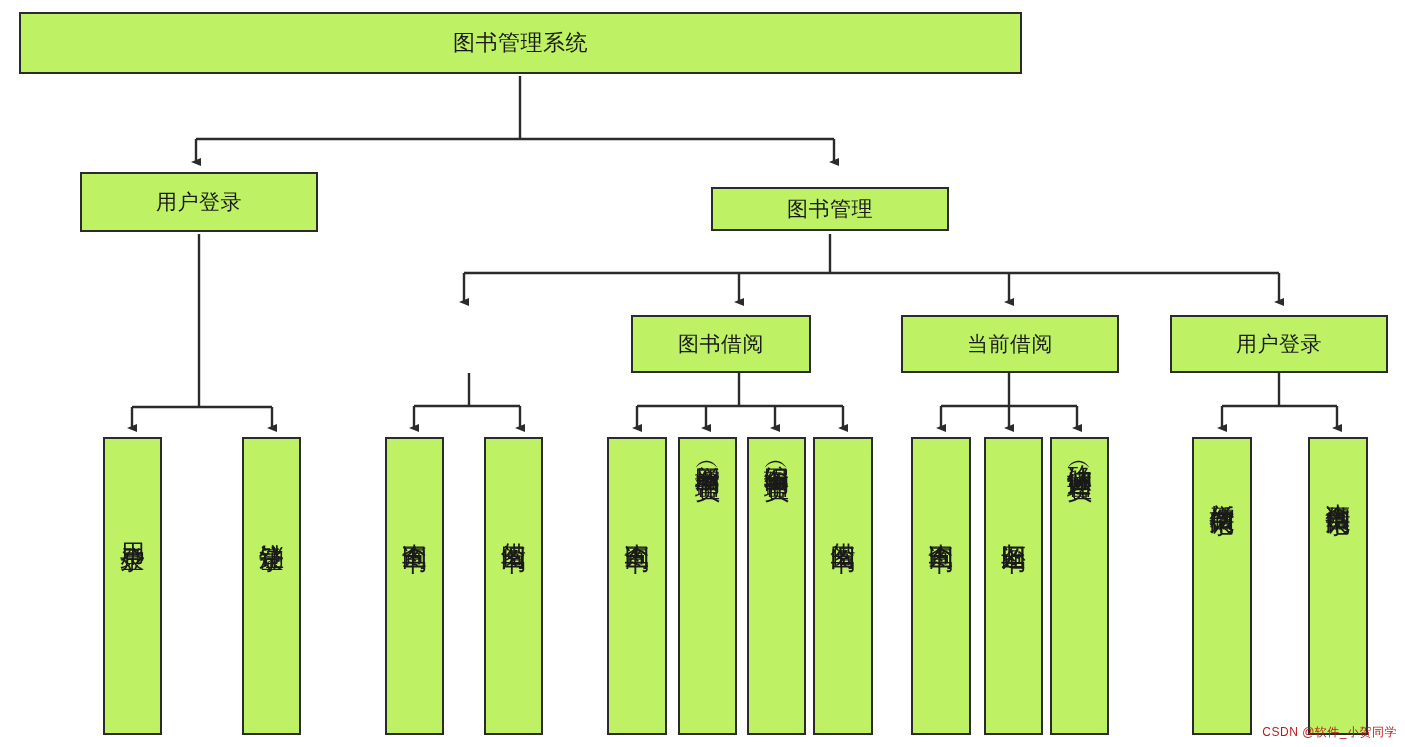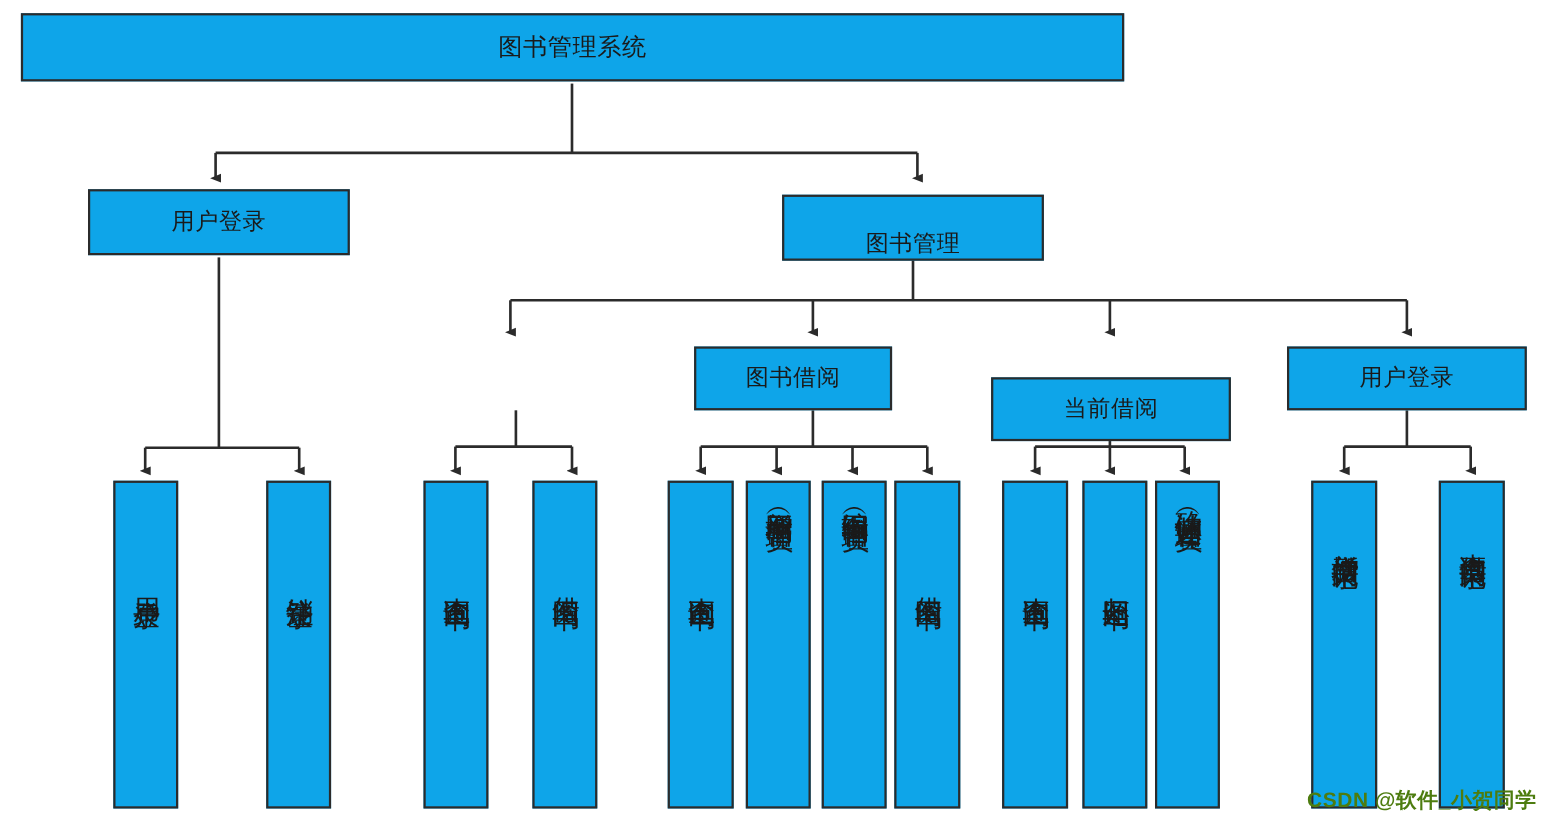--- a/index.html
+++ b/index.html
@@ -20,21 +20,21 @@
   }
   #edges {
     position: absolute;
     left: 0; top: 0;
     width: 1405px;
     height: 747px;
     pointer-events: none;
   }
   .node {
     position: absolute;
-    background: #0ea5e9;
+    background: #bef264;
     border: 2px solid #2b2b2b;
     display: flex;
     align-items: center;
     justify-content: center;
     color: #1a1a1a;
     z-index: 2;
   }
   .node .label {
     display: block;
     text-align: center;
@@ -58,27 +58,26 @@
     text-orientation: upright;
     font-size: 25px;
     line-height: 1.0;
     letter-spacing: 2px;
     white-space: nowrap;
   }
   .watermark {
     position: absolute;
     right: 8px;
     bottom: 6px;
-    font-size: 19px;
-    color: #4d7c0f;
+    font-size: 12px;
+    color: #b91c1c;
     z-index: 5;
     white-space: nowrap;
     letter-spacing: 0.5px;
     font-family: "Liberation Sans", "DejaVu Sans", sans-serif;
-    font-weight: bold;
   }
 </style>
 </head>
 <body>
 
 <div id="canvas">
 
   <svg id="edges" viewBox="0 0 1405 747" width="1405" height="747" xmlns="http://www.w3.org/2000/svg">
     <defs>
       <marker id="arrow" markerWidth="10" markerHeight="10" refX="5" refY="5" orient="auto" markerUnits="userSpaceOnUse">
@@ -129,28 +128,28 @@
     </g>
   </svg>
 
   <div class="node horiz root" style="left:19px; top:12px; width:1003px; height:62px;">
     <span class="label">图书管理系统</span>
   </div>
 
   <div class="node horiz" style="left:80px; top:172px; width:238px; height:60px;">
     <span class="label">用户登录</span>
   </div>
-  <div class="node horiz" style="left:711px; top:177px; width:238px; height:60px;align-items:flex-end;">
+  <div class="node horiz" style="left:711px; top:187px; width:238px; height:44px;">
     <span class="label">图书管理</span>
   </div>
 
   <div class="node horiz" style="left:631px; top:315px; width:180px; height:58px;">
     <span class="label">图书借阅</span>
   </div>
-  <div class="node horiz" style="left:901px; top:315px; width:218px; height:58px;margin-top:28px;">
+  <div class="node horiz" style="left:901px; top:315px; width:218px; height:58px;">
     <span class="label">当前借阅</span>
   </div>
   <div class="node horiz" style="left:1170px; top:315px; width:218px; height:58px;">
     <span class="label">用户登录</span>
   </div>
 
   <div class="node vert" style="left:103px; top:437px; width:59px; height:298px; padding-top:84px;">
     <span class="label">用户登录</span>
   </div>
   <div class="node vert" style="left:242px; top:437px; width:59px; height:298px; padding-top:84px;">

